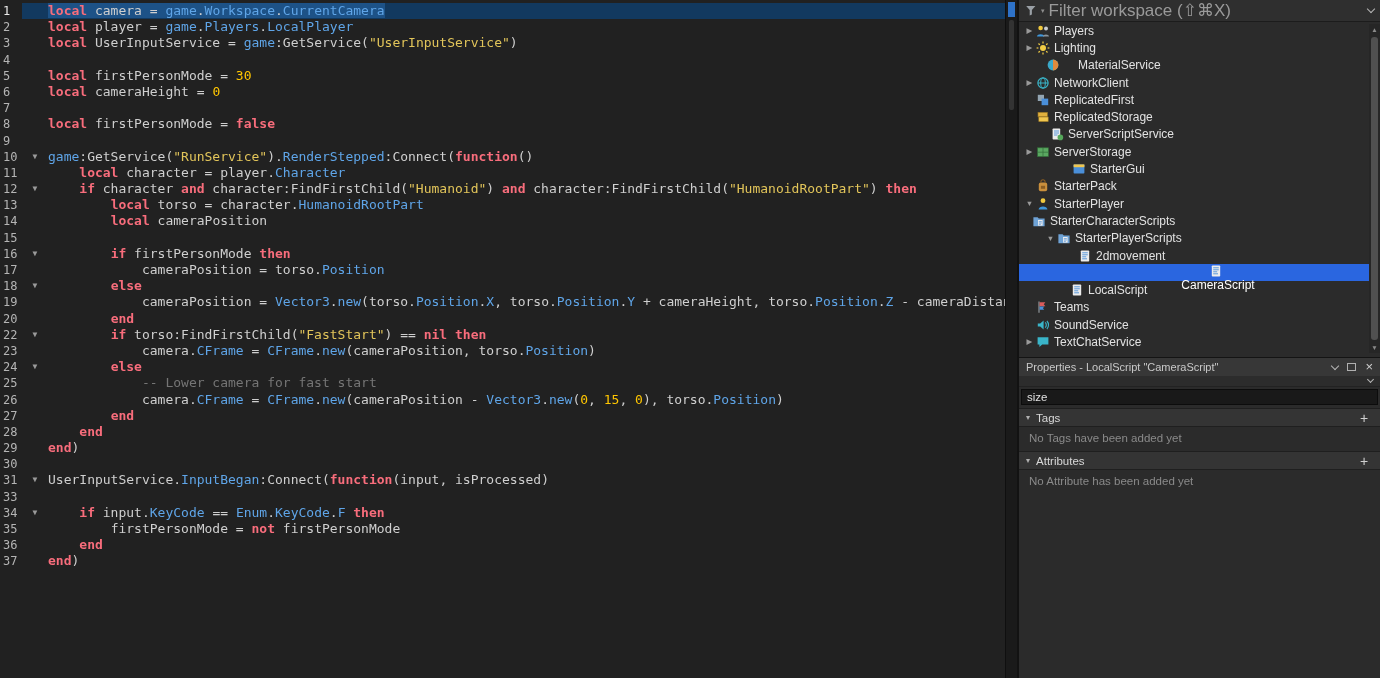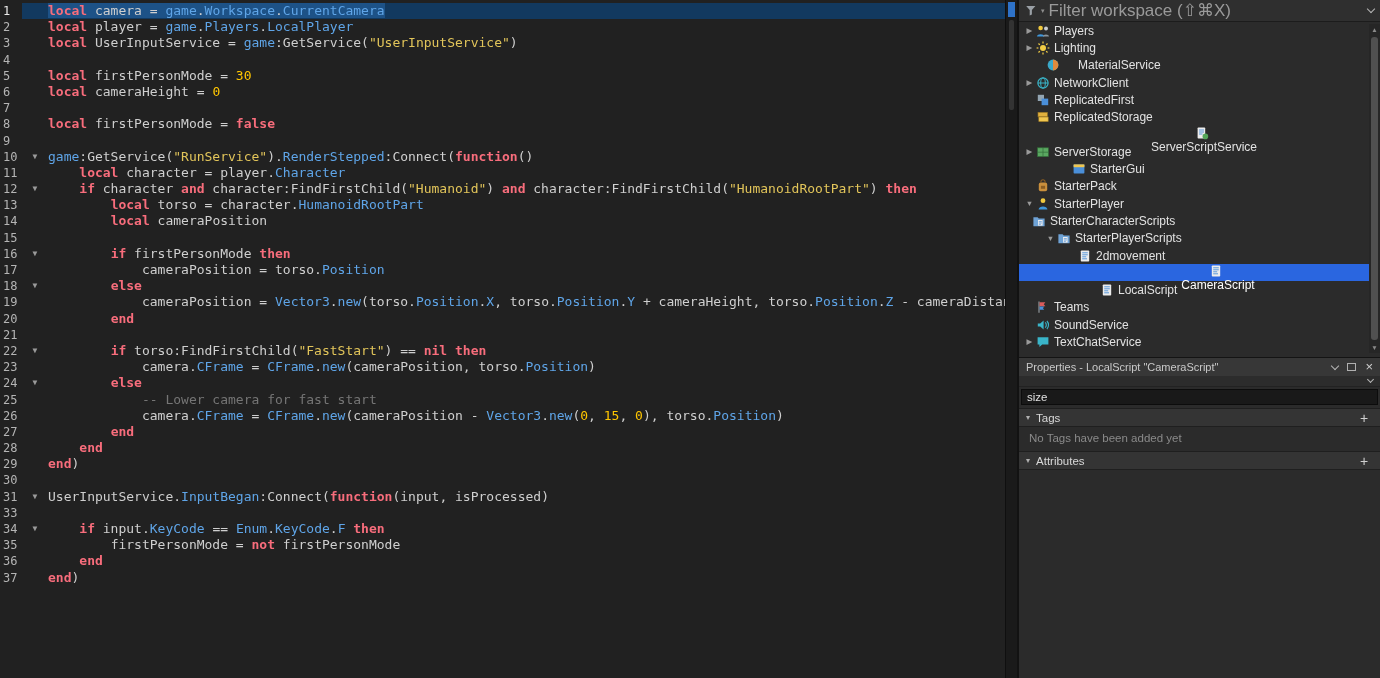--- a/index.html
+++ b/index.html
@@ -87,21 +87,20 @@
         <div class="cl"><span class="ln">11</span><span class="fold"></span><span class="ct">    <span class="s-k">local</span><span class="s-p"> character = player.</span><span class="s-b">Character</span></span></div>
         <div class="cl"><span class="ln">12</span><span class="fold">▼</span><span class="ct">    <span class="s-k">if</span><span class="s-p"> character </span><span class="s-k">and</span><span class="s-p"> character:FindFirstChild(</span><span class="s-s">"Humanoid"</span><span class="s-p">) </span><span class="s-k">and</span><span class="s-p"> character:FindFirstChild(</span><span class="s-s">"HumanoidRootPart"</span><span class="s-p">) </span><span class="s-k">then</span></span></div>
         <div class="cl"><span class="ln">13</span><span class="fold"></span><span class="ct">        <span class="s-k">local</span><span class="s-p"> torso = character.</span><span class="s-b">HumanoidRootPart</span></span></div>
         <div class="cl"><span class="ln">14</span><span class="fold"></span><span class="ct">        <span class="s-k">local</span><span class="s-p"> cameraPosition</span></span></div>
         <div class="cl"><span class="ln">15</span><span class="fold"></span><span class="ct"></span></div>
         <div class="cl"><span class="ln">16</span><span class="fold">▼</span><span class="ct">        <span class="s-k">if</span><span class="s-p"> firstPersonMode </span><span class="s-k">then</span></span></div>
         <div class="cl"><span class="ln">17</span><span class="fold"></span><span class="ct">            <span class="s-p">cameraPosition = torso.</span><span class="s-b">Position</span></span></div>
         <div class="cl"><span class="ln">18</span><span class="fold">▼</span><span class="ct">        <span class="s-k">else</span></span></div>
         <div class="cl"><span class="ln">19</span><span class="fold"></span><span class="ct">            <span class="s-p">cameraPosition = </span><span class="s-b">Vector3</span><span class="s-p">.</span><span class="s-b">new</span><span class="s-p">(torso.</span><span class="s-b">Position</span><span class="s-p">.</span><span class="s-b">X</span><span class="s-p">, torso.</span><span class="s-b">Position</span><span class="s-p">.</span><span class="s-b">Y</span><span class="s-p"> + cameraHeight, torso.</span><span class="s-b">Position</span><span class="s-p">.</span><span class="s-b">Z</span><span class="s-p"> - cameraDistance)</span></span></div>
         <div class="cl"><span class="ln">20</span><span class="fold"></span><span class="ct">        <span class="s-k">end</span></span></div>
-        <div class="cl"><span class="ln">21</span><span class="fold"></span><span class="ct"></span></div>
         <div class="cl"><span class="ln">22</span><span class="fold">▼</span><span class="ct">        <span class="s-k">if</span><span class="s-p"> torso:FindFirstChild(</span><span class="s-s">"FastStart"</span><span class="s-p">) == </span><span class="s-k">nil</span><span class="s-p"> </span><span class="s-k">then</span></span></div>
         <div class="cl"><span class="ln">23</span><span class="fold"></span><span class="ct">            <span class="s-p">camera.</span><span class="s-b">CFrame</span><span class="s-p"> = </span><span class="s-b">CFrame</span><span class="s-p">.</span><span class="s-b">new</span><span class="s-p">(cameraPosition, torso.</span><span class="s-b">Position</span><span class="s-p">)</span></span></div>
         <div class="cl"><span class="ln">24</span><span class="fold">▼</span><span class="ct">        <span class="s-k">else</span></span></div>
         <div class="cl"><span class="ln">25</span><span class="fold"></span><span class="ct">            <span class="s-c">-- Lower camera for fast start</span></span></div>
         <div class="cl"><span class="ln">26</span><span class="fold"></span><span class="ct">            <span class="s-p">camera.</span><span class="s-b">CFrame</span><span class="s-p"> = </span><span class="s-b">CFrame</span><span class="s-p">.</span><span class="s-b">new</span><span class="s-p">(cameraPosition - </span><span class="s-b">Vector3</span><span class="s-p">.</span><span class="s-b">new</span><span class="s-p">(</span><span class="s-num">0</span><span class="s-p">, </span><span class="s-num">15</span><span class="s-p">, </span><span class="s-num">0</span><span class="s-p">), torso.</span><span class="s-b">Position</span><span class="s-p">)</span></span></div>
         <div class="cl"><span class="ln">27</span><span class="fold"></span><span class="ct">        <span class="s-k">end</span></span></div>
         <div class="cl"><span class="ln">28</span><span class="fold"></span><span class="ct">    <span class="s-k">end</span></span></div>
         <div class="cl"><span class="ln">29</span><span class="fold"></span><span class="ct"><span class="s-k">end</span><span class="s-p">)</span></span></div>
         <div class="cl"><span class="ln">30</span><span class="fold"></span><span class="ct"></span></div>
         <div class="cl"><span class="ln">31</span><span class="fold">▼</span><span class="ct"><span class="s-p">UserInputService.</span><span class="s-b">InputBegan</span><span class="s-p">:Connect(</span><span class="s-k">function</span><span class="s-p">(input, isProcessed)</span></span></div>
@@ -196,21 +195,21 @@
           <div class="trow" style="padding-left: 4px;">
             <span class="t-arr"></span>
             <span class="t-icon">
               <svg width="14" height="14" viewBox="0 0 14 14">
                 <rect x="2" y="2.4" width="9.4" height="4.4" fill="#e0b03e" stroke="#9c7722" stroke-width="0.6"></rect>
                 <rect x="2.8" y="7" width="9.4" height="4.6" fill="#f0c64f" stroke="#9c7722" stroke-width="0.6"></rect>
               </svg>
             </span>
             <span class="t-label">ReplicatedStorage</span>
           </div>
-          <div class="trow" style="padding-left: 18px; flex-direction: column;">
+          <div class="trow" style="padding-left: 18px;">
             <span class="t-arr"></span>
             <span class="t-icon">
               <svg width="14" height="14" viewBox="0 0 14 14">
                 <rect x="2.6" y="1.4" width="7.6" height="11.2" rx="0.8" fill="#ececec"></rect>
                 <g stroke="#4a8fd9" stroke-width="0.9">
                   <line x1="4" y1="4" x2="9" y2="4"></line>
                   <line x1="4" y1="6" x2="9" y2="6"></line>
                   <line x1="4" y1="8" x2="7.5" y2="8"></line>
                 </g>
                 <circle cx="10.4" cy="10.4" r="2.8" fill="#54a65a"></circle>
@@ -313,21 +312,21 @@
                 <g stroke="#4a8fd9" stroke-width="0.9">
                   <line x1="4.2" y1="3.8" x2="9.8" y2="3.8"></line>
                   <line x1="4.2" y1="5.8" x2="9.8" y2="5.8"></line>
                   <line x1="4.2" y1="7.8" x2="8.2" y2="7.8"></line>
                   <line x1="4.2" y1="9.8" x2="9" y2="9.8"></line>
                 </g>
               </svg>
             </span>
             <span class="t-label">CameraScript</span>
           </div>
-          <div class="trow" style="padding-left: 68px;">
+          <div class="trow" style="padding-left: 38px;">
             <span class="t-arr"></span>
             <span class="t-icon">
               <svg width="14" height="14" viewBox="0 0 14 14">
                 <rect x="2.8" y="1.4" width="8.4" height="11.2" rx="0.8" fill="#ececec"></rect>
                 <g stroke="#4a8fd9" stroke-width="0.9">
                   <line x1="4.2" y1="3.8" x2="9.8" y2="3.8"></line>
                   <line x1="4.2" y1="5.8" x2="9.8" y2="5.8"></line>
                   <line x1="4.2" y1="7.8" x2="8.2" y2="7.8"></line>
                   <line x1="4.2" y1="9.8" x2="9" y2="9.8"></line>
                 </g>
@@ -388,17 +387,18 @@
         <span class="sec-arrow">▾</span>
         <span>Tags</span>
         <span class="plus">+</span>
       </div>
       <div class="sec-empty">No Tags have been added yet</div>
       <div class="sec-header">
         <span class="sec-arrow">▾</span>
         <span>Attributes</span>
         <span class="plus">+</span>
       </div>
+      <div class="sec-empty">No Attribute has been added yet</div>
       <div class="props-rest"></div>
     </div>
 
   </div>
 </div>
 
 </body></html>

